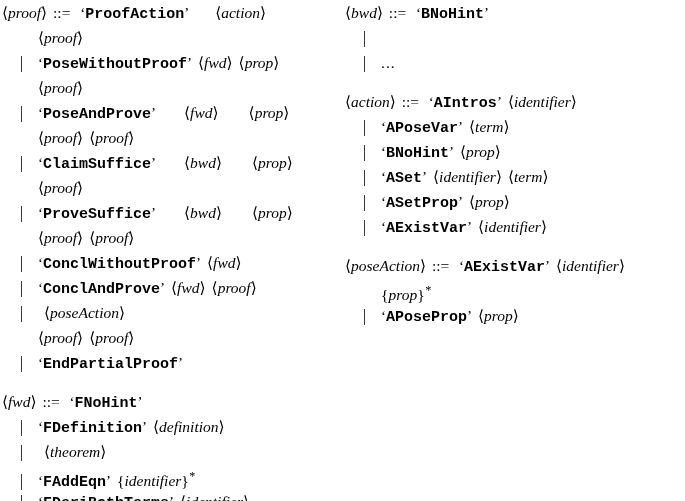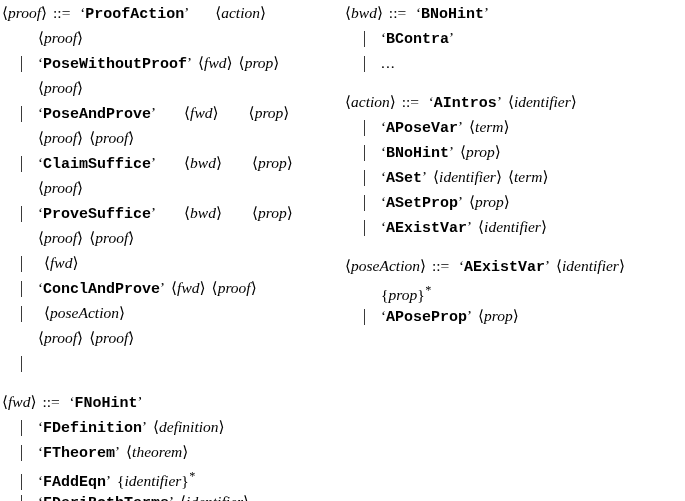--- a/index.html
+++ b/index.html
@@ -169,20 +169,21 @@
           <span class="nt"><span class="ang">⟨</span><span>prop</span><span class="ang">⟩</span></span>
         </div>
         <div class="line cont">
           <span class="bar-spacer"></span>
           <span class="nt"><span class="ang">⟨</span><span>proof</span><span class="ang">⟩</span></span>
           <span class="sp"></span>
           <span class="nt"><span class="ang">⟨</span><span>proof</span><span class="ang">⟩</span></span>
         </div>
         <div class="line alt">
           <span class="bar">|</span>
+          <span><span class="q">‘</span><span class="tok">ConclWithoutProof</span><span class="q">’</span></span>
           <span class="sp"></span>
           <span class="nt"><span class="ang">⟨</span><span>fwd</span><span class="ang">⟩</span></span>
         </div>
         <div class="line alt">
           <span class="bar">|</span>
           <span><span class="q">‘</span><span class="tok">ConclAndProve</span><span class="q">’</span></span>
           <span class="sp"></span>
           <span class="nt"><span class="ang">⟨</span><span>fwd</span><span class="ang">⟩</span></span>
           <span class="sp"></span>
           <span class="nt"><span class="ang">⟨</span><span>proof</span><span class="ang">⟩</span></span>
@@ -193,37 +194,37 @@
           <span class="nt"><span class="ang">⟨</span><span>poseAction</span><span class="ang">⟩</span></span>
         </div>
         <div class="line cont">
           <span class="bar-spacer"></span>
           <span class="nt"><span class="ang">⟨</span><span>proof</span><span class="ang">⟩</span></span>
           <span class="sp"></span>
           <span class="nt"><span class="ang">⟨</span><span>proof</span><span class="ang">⟩</span></span>
         </div>
         <div class="line alt">
           <span class="bar">|</span>
+          <span><span class="q">‘</span><span class="tok">EndPartialProof</span><span class="q">’</span></span>
         </div>
       </div>
       <div class="rule">
         <div class="line head">
           <span class="nt"><span class="ang">⟨</span><span>fwd</span><span class="ang">⟩</span></span>
           <span class="defeq">&nbsp;::=&nbsp;&nbsp;</span>
           <span><span class="q">‘</span><span class="tok">FNoHint</span><span class="q">’</span></span>
         </div>
         <div class="line alt">
           <span class="bar">|</span>
           <span><span class="q">‘</span><span class="tok">FDefinition</span><span class="q">’</span></span>
           <span class="sp"></span>
           <span class="nt"><span class="ang">⟨</span><span>definition</span><span class="ang">⟩</span></span>
         </div>
         <div class="line alt">
           <span class="bar">|</span>
-          <span><span class="q">‘</span><span class="tok">FTheorem</span><span class="q">’</span></span>
           <span class="sp"></span>
           <span class="nt"><span class="ang">⟨</span><span>theorem</span><span class="ang">⟩</span></span>
         </div>
         <div class="line alt">
           <span class="bar">|</span>
           <span><span class="q">‘</span><span class="tok">FAddEqn</span><span class="q">’</span></span>
           <span class="sp"></span>
           <span class="nt"><span class="ang">{</span><span>identifier</span><span class="ang">}</span><span class="star">*</span></span>
         </div>
         <div class="line alt">
@@ -236,21 +237,20 @@
     </div>
   <div class="column col-right" id="col-right">
       <div class="rule">
         <div class="line head">
           <span class="nt"><span class="ang">⟨</span><span>bwd</span><span class="ang">⟩</span></span>
           <span class="defeq">&nbsp;::=&nbsp;&nbsp;</span>
           <span><span class="q">‘</span><span class="tok">BNoHint</span><span class="q">’</span></span>
         </div>
         <div class="line alt">
           <span class="bar">|</span>
-          <span><span class="q">‘</span><span class="tok">BContra</span><span class="q">’</span></span>
         </div>
         <div class="line alt">
           <span class="bar">|</span>
           <span class="ellip">...</span>
         </div>
       </div>
       <div class="rule">
         <div class="line head">
           <span class="nt"><span class="ang">⟨</span><span>action</span><span class="ang">⟩</span></span>
           <span class="defeq">&nbsp;::=&nbsp;&nbsp;</span>

